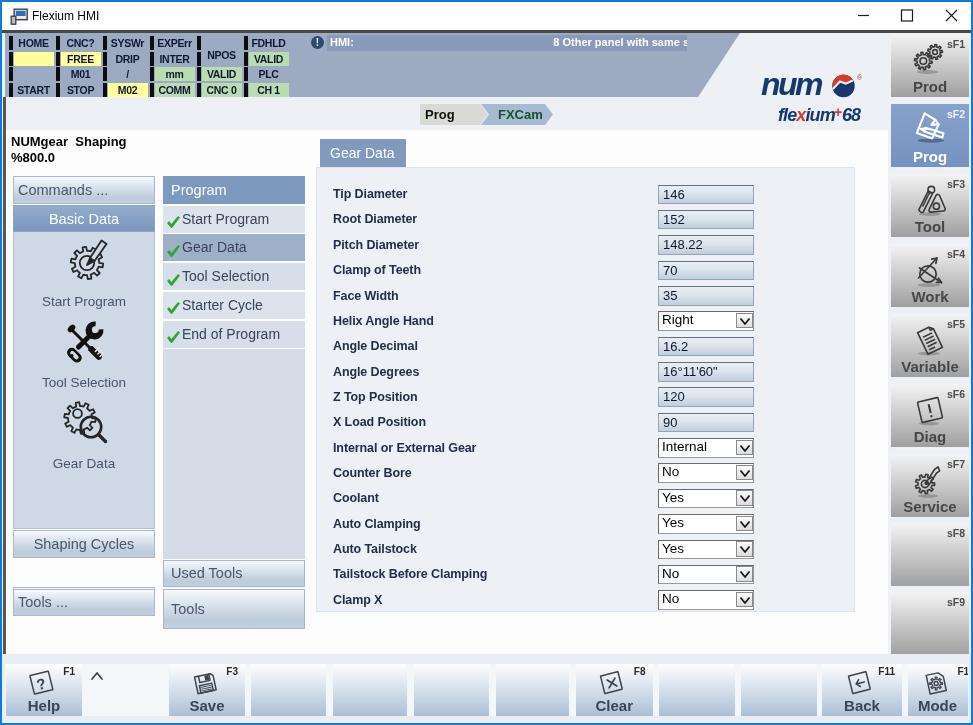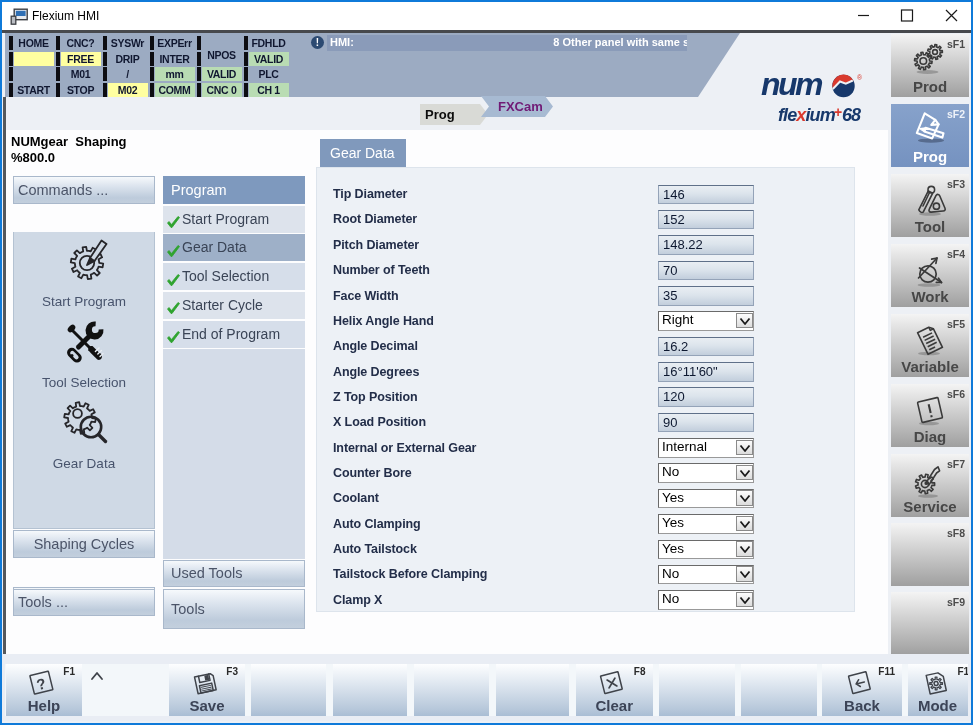--- a/index.html
+++ b/index.html
@@ -15,21 +15,21 @@
 #hmibar{left:322.5px;top:2px;width:360px;height:15.5px;background:#8a9bb9;color:#fff;font-size:11px;font-weight:bold;line-height:15px;overflow:hidden}
 #hmibar .r{position:absolute;right:-2px;top:0;white-space:nowrap}
 #excl{left:306.5px;top:3.3px;width:13px;height:13px;border-radius:50%;background:#2c4a72;color:#fff;font-size:10px;font-weight:bold;text-align:center;line-height:13px}
 #numlogo{left:761px;top:66px;width:120px;height:30px;color:#17386b;font-size:32px;font-weight:bold;font-style:italic;letter-spacing:-2.5px}
 #flex{left:778px;top:104px;color:#17386b;font-size:18px;font-weight:bold;font-style:italic;letter-spacing:-0.9px}
 #flex .rd{color:#d93a2e}
 #flex .pl{font-size:14px;vertical-align:4px;letter-spacing:0;margin-left:-1px}
 .crumb{height:21px;font-size:13px;font-weight:bold;line-height:21px}
 #crProg{left:420px;top:104px;width:68px;background:#d9dad6;color:#0c0c0c;padding-left:5px;
  clip-path:polygon(0 0,60px 0,100% 50%,60px 100%,0 100%)}
-#crFx{left:481px;top:96px;width:72px;background:#a7bad2;color:#701a75;padding-left:17px;
+#crFx{left:481px;top:104px;width:72px;background:#a7bad2;color:#14532d;padding-left:17px;
  clip-path:polygon(0 0,64px 0,100% 50%,64px 100%,0 100%,8px 50%)}
 #main{left:5.5px;top:130px;width:882.5px;height:524px;background:#fdfdfe}
 #vline{left:3px;top:97px;width:2.5px;height:619px;background:#55585c}
 #pgtitle{left:11px;top:134px;font-size:13px;font-weight:bold;color:#000;line-height:15.5px}
 .b1{position:absolute;left:13px;width:142px;background:linear-gradient(180deg,#f6f9fc 0%,#dce4ee 35%,#bdcbdb 80%,#c3cfdd 100%);border:1.5px solid #a9b8cb;font-size:14.5px;color:#4b5468}
 .b1 .lt{position:absolute;left:4px;top:50%;transform:translateY(-50%)}
 .b1 .ct{position:absolute;left:0;right:0;top:50%;transform:translateY(-50%);text-align:center}
 .b2{left:163px;width:142px}
 #basicdata{background:linear-gradient(180deg,#93abcc,#7b97bf);border:1.5px solid #8fa5c2;color:#fff}
 #c1panel{left:13px;top:232px;width:142px;height:297px;background:#cfd9e5;border:1.5px solid #b4c2d2;border-top:none}
@@ -143,20 +143,23 @@
     </svg>
 <div class="abs" id="flex">fle<span class="rd">x</span>ium<span class="rd pl">+</span>68</div>
 <div class="abs crumb" id="crProg">Prog</div>
 <div class="abs crumb" id="crFx">FXCam</div>
 <div class="abs" id="main"></div>
 <div class="abs" id="vline"></div>
 <div class="abs" id="pgtitle">NUMgear&nbsp; Shaping<br>%800.0</div>
 <div class="abs b1" style="top:176px;height:27.5px">
       <span class="lt">Commands ...</span>
     </div>
+<div class="abs b1" id="basicdata" style="top:205px;height:27px">
+      <span class="ct">Basic Data</span>
+    </div>
 <div class="abs" id="c1panel"></div>
 <div class="abs" style="left:64px;top:236px"><svg width="46" height="50" viewBox="0 0 46 50">
 <g fill="none" stroke="#26262a" stroke-width="1.8" stroke-linejoin="round" stroke-linecap="round">
 <path d="M34.6 30.7 L33.9 32.5 L32.9 34.1 L35.7 37.0 L33.1 39.6 L30.2 36.8 L28.6 37.8 L26.8 38.6 L27.4 42.6 L23.8 43.2 L23.1 39.2 L21.1 39.1 L19.3 38.6 L17.4 42.2 L14.1 40.5 L15.9 36.9 L14.4 35.7 L13.2 34.2 L9.5 36.0 L7.9 32.7 L11.4 30.8 L11.0 29.0 L10.8 27.1 L6.8 26.4 L7.4 22.7 L11.4 23.3 L12.1 21.5 L13.1 19.9 L10.3 17.0 L12.9 14.4 L15.8 17.2 L17.4 16.2 L19.2 15.4 L18.6 11.4 L22.2 10.8 L22.9 14.8 L24.9 14.9 L26.7 15.4 L28.6 11.8 L31.9 13.5 L30.1 17.1 L31.6 18.3 L32.8 19.8 L36.5 18.0 L38.1 21.3 L34.6 23.2 L35.0 25.0 L35.2 26.9 L39.2 27.6 L38.6 31.3 Z"></path>
           <circle cx="23" cy="27" r="7.2"></circle>
 <path d="M26 22 L37.5 4.5 L42.5 8 L30.5 25" fill="#cfd9e5"></path>
 <path d="M23 29 L26 22 L30.5 25 Z" fill="#26262a"></path>
         </g>
       </svg></div>
 <div class="abs ilabel" style="left:13px;top:294px">Start Program</div>
@@ -231,21 +234,21 @@
       <span class="lt" style="left:7px">Tools</span>
     </div>
 <div class="abs" id="gdtab">Gear Data</div>
 <div class="abs" id="fpanel"></div>
 <div class="flabel" style="top:184.1px">Tip Diameter</div>
 <div class="finput" style="top:184.6px">146</div>
 <div class="flabel" style="top:209.45px">Root Diameter</div>
 <div class="finput" style="top:209.95px">152</div>
 <div class="flabel" style="top:234.8px">Pitch Diameter</div>
 <div class="finput" style="top:235.3px">148.22</div>
-<div class="flabel" style="top:260.15px">Number of Teeth</div>
+<div class="flabel" style="top:260.15px">Clamp of Teeth</div>
 <div class="finput" style="top:260.65px">70</div>
 <div class="flabel" style="top:285.5px">Face Width</div>
 <div class="finput" style="top:286.0px">35</div>
 <div class="flabel" style="top:310.85px">Helix Angle Hand</div>
 <div class="fsel" style="top:311.35px">Right<span class="ab">
         <svg width="12" height="9" viewBox="0 0 12 9">
           <path d="M1.5 1.5 L6 7 L10.5 1.5" fill="none" stroke="#1a1a1a" stroke-width="1.8" stroke-linejoin="round"></path>
         </svg>
       </span></div>
 <div class="flabel" style="top:336.20000000000005px">Angle Decimal</div>

